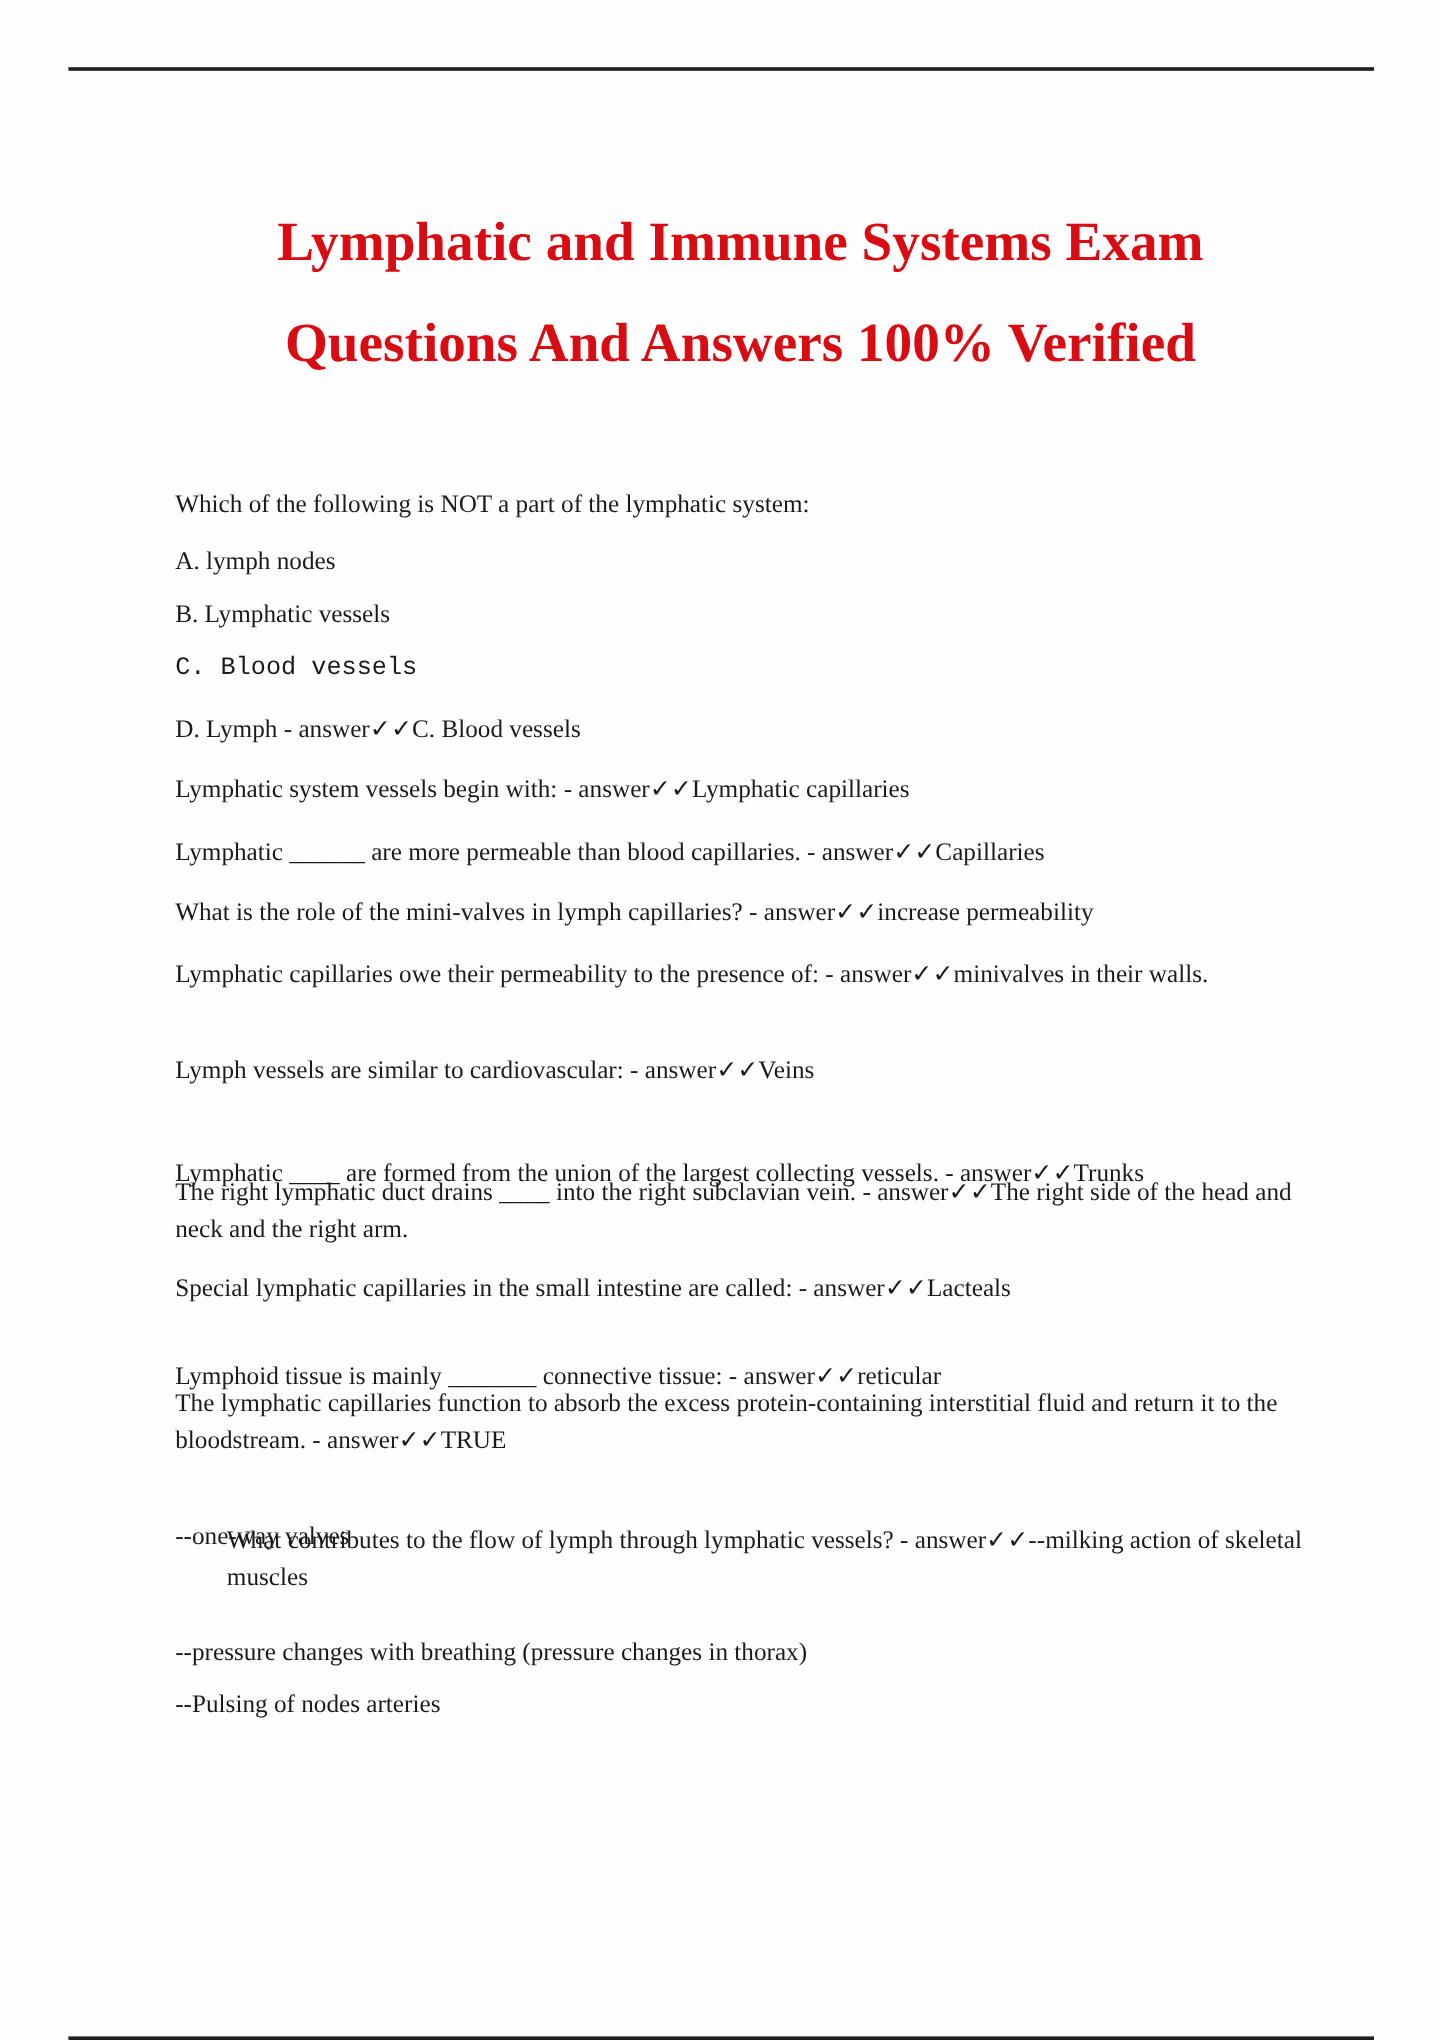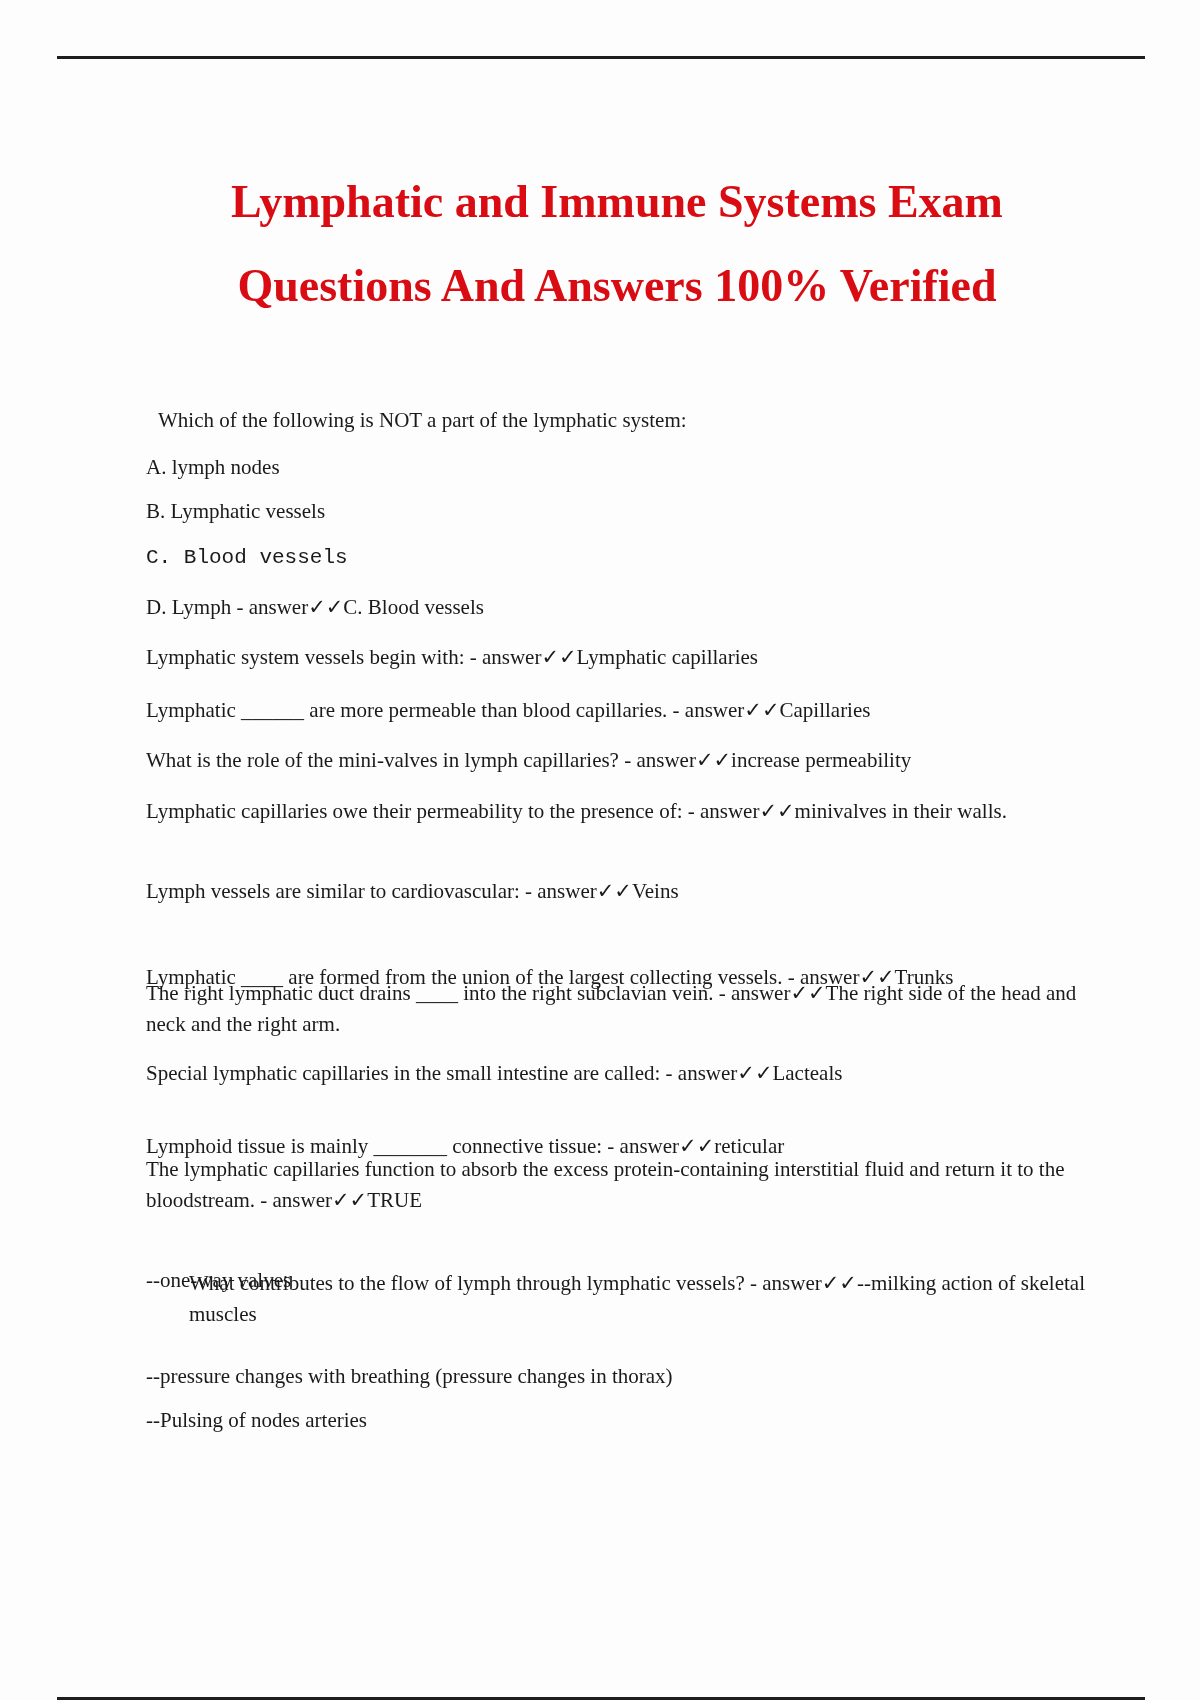--- a/index.html
+++ b/index.html
@@ -16,21 +16,21 @@
 <body>
 
 <div class="rule-top"></div>
 
 <div class="title">
   <div>Lymphatic and Immune Systems Exam</div>
   <div>Questions And Answers 100% Verified</div>
 </div>
 
 <div class="content" id="content">
-    <div class="p" style="top: 0px; margin-left: 12px;">Which of the following is NOT a part of the lymphatic system:</div>
+    <div class="p" style="top: 0px;">Which of the following is NOT a part of the lymphatic system:</div>
     <div class="p" style="top: 47px;">A. lymph nodes</div>
     <div class="p" style="top: 91px;">B. Lymphatic vessels</div>
     <div class="p" style="top: 137px; font-family: Liberation Mono, monospace;">C. Blood vessels</div>
     <div class="p" style="top: 187px;">D. Lymph - answer✓✓C. Blood vessels</div>
     <div class="p" style="top: 237px;">Lymphatic system vessels begin with: - answer✓✓Lymphatic capillaries</div>
     <div class="p" style="top: 290px;">Lymphatic ______ are more permeable than blood capillaries. - answer✓✓Capillaries</div>
     <div class="p" style="top: 340px;">What is the role of the mini-valves in lymph capillaries? - answer✓✓increase permeability</div>
     <div class="p" style="top: 391px;">Lymphatic capillaries owe their permeability to the presence of: - answer✓✓minivalves in their walls.</div>
     <div class="p" style="top: 471px;">Lymph vessels are similar to cardiovascular: - answer✓✓Veins</div>
     <div class="p" style="top: 521px; margin-top: 36px;">Lymphatic ____ are formed from the union of the largest collecting vessels. - answer✓✓Trunks</div>

